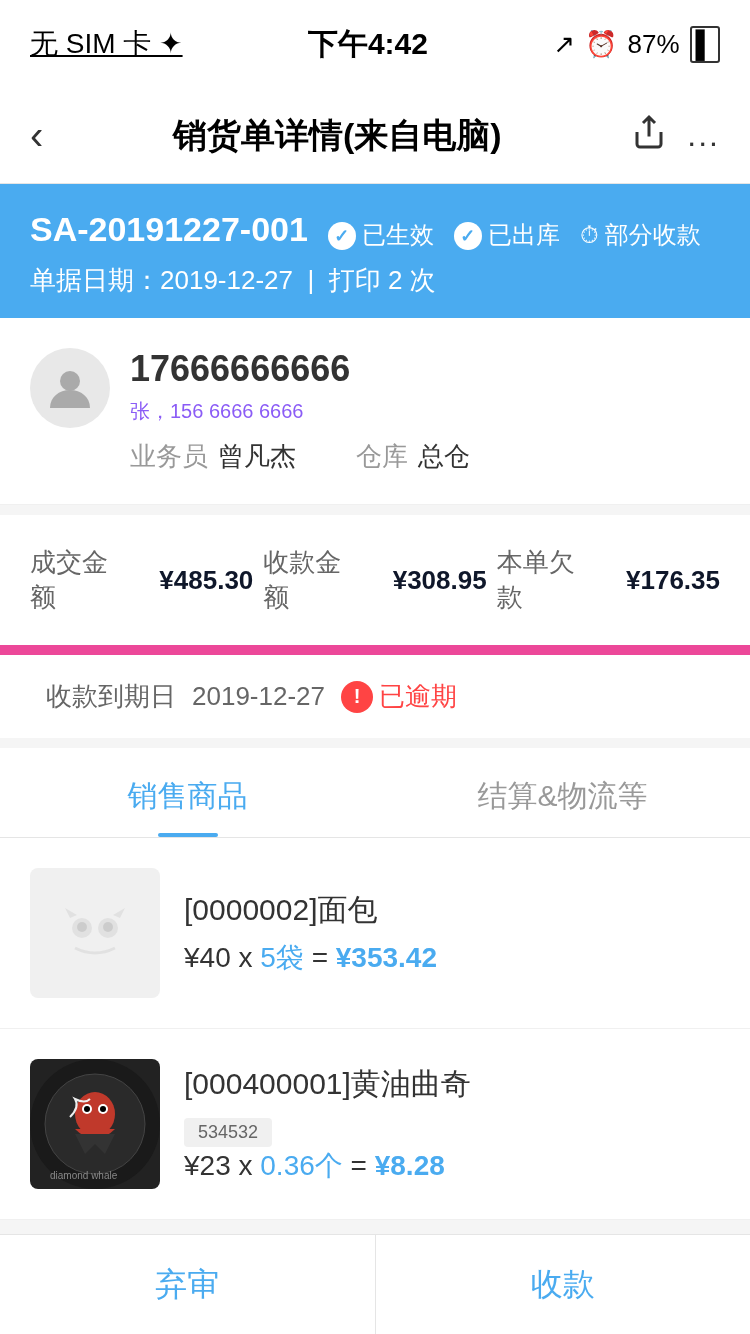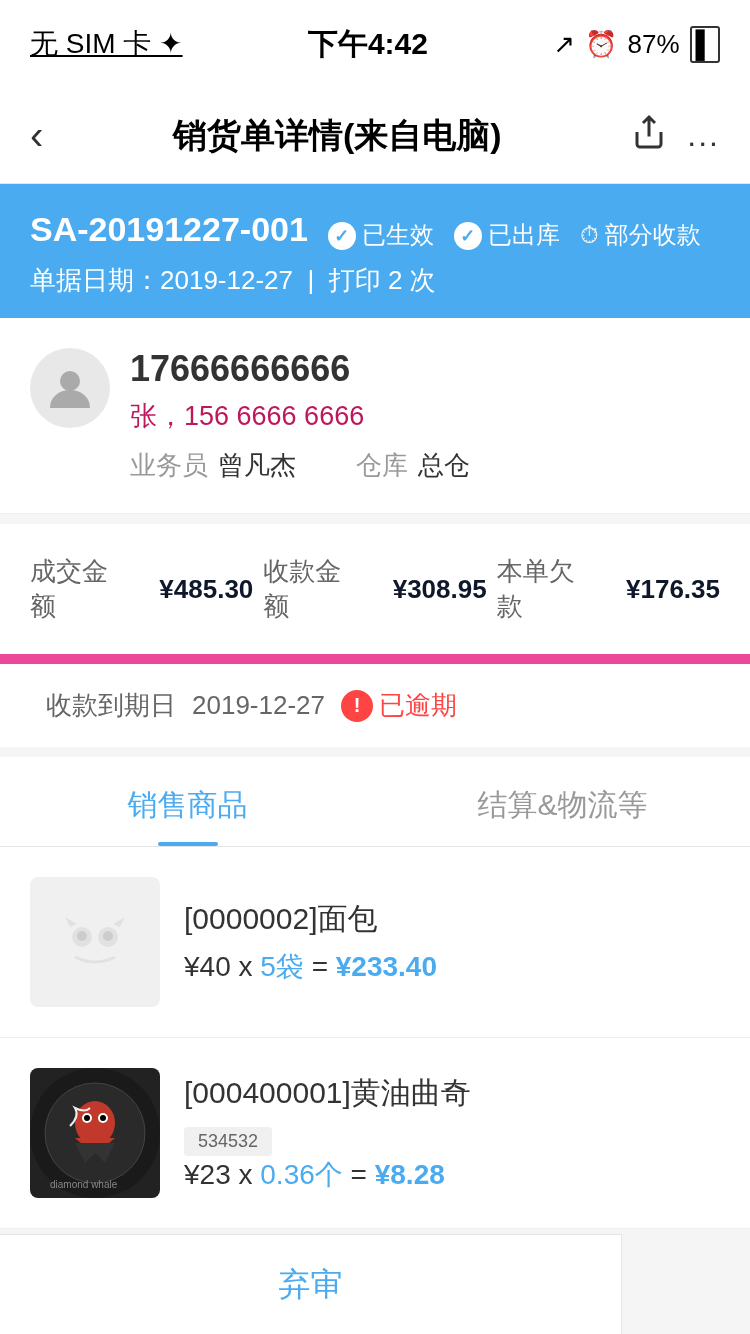--- a/index.html
+++ b/index.html
@@ -111,22 +111,22 @@
     }
     .avatar svg { width: 50px; height: 50px; }
     .customer-info { flex: 1; }
     .customer-name {
       font-size: 36px;
       font-weight: 600;
       color: #333;
       margin-bottom: 8px;
     }
     .customer-phone {
-      font-size: 27px;
-      color: #be185d;
+      font-size: 20px;
+      color: #8b5cf6;
       margin-bottom: 14px;
     }
     .customer-meta {
       display: flex;
       gap: 60px;
       font-size: 26px;
       color: #666;
     }
     .meta-item { display: flex; gap: 10px; }
     .meta-label { color: #999; }
@@ -268,21 +268,21 @@
       color: #333;
     }
     .product-price .qty { color: #4AABF0; }
     .product-price .total { color: #4AABF0; font-weight: 600; }
 
     
     .bottom-bar {
       position: fixed;
       bottom: 0;
       left: 0;
-      width: 622px;
+      width: 750px;
       display: flex;
       border-top: 1px solid #e5e5e5;
       background: #fff;
       height: 100px;
     }
     .bottom-btn {
       flex: 1;
       display: flex;
       align-items: center;
       justify-content: center;
@@ -424,21 +424,21 @@
         <path d="M65 25 L70 15 L58 22" fill="#ccc"></path>
       </svg>
     </div>
     <div class="product-info">
       <div class="product-name">[0000002]面包</div>
       <div class="product-price">
         <span>¥40</span>
         <span> x </span>
         <span class="qty">5袋</span>
         <span> = </span>
-        <span class="total">¥233.40</span>
+        <span class="total">¥353.42</span>
       </div>
     </div>
   </div>
 
   <div class="product-item">
     <div class="product-thumb-img">
 
       <svg viewBox="0 0 130 130" fill="none" xmlns="http://www.w3.org/2000/svg" width="130" height="130">
         <circle cx="65" cy="65" r="65" fill="#1a1a1a"></circle>
         <circle cx="65" cy="65" r="50" fill="#2a2a2a" stroke="#444" stroke-width="1"></circle>
@@ -465,13 +465,14 @@
         <span class="total">¥8.28</span>
       </div>
     </div>
   </div>
 </div>
 
 <div style="height:100px;"></div>
 
 <div class="bottom-bar">
   <div class="bottom-btn left">弃审</div>
+  <div class="bottom-btn right">收款</div>
 </div>
 
 </body></html>

